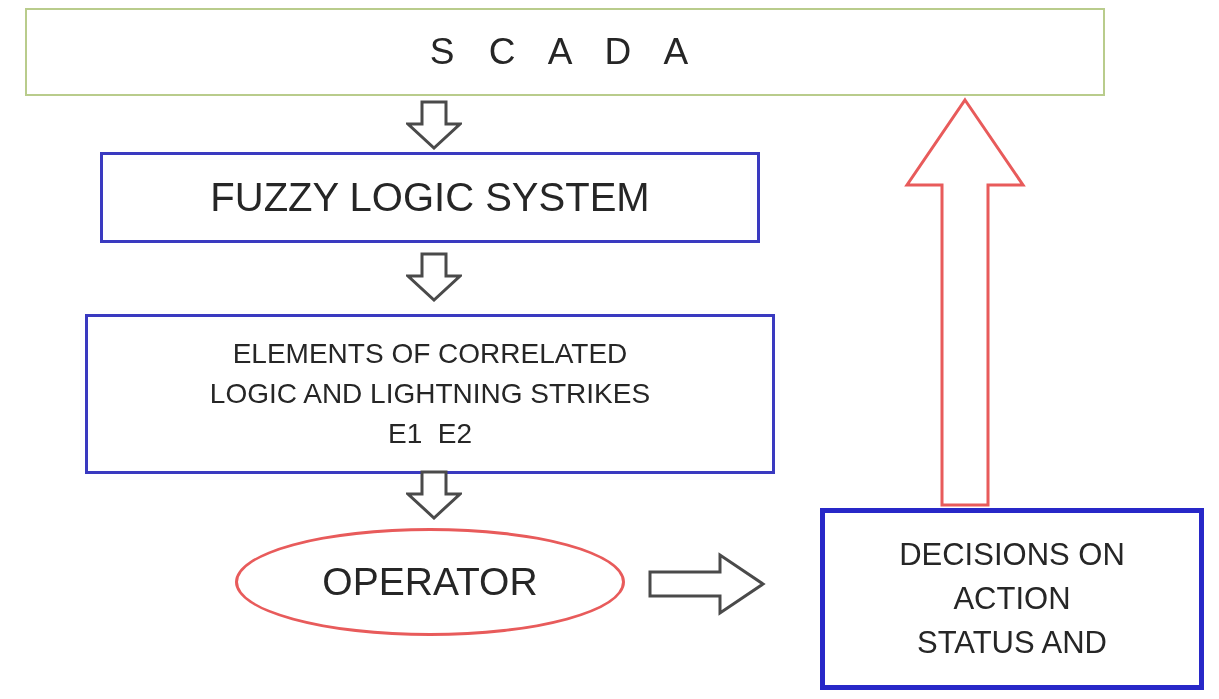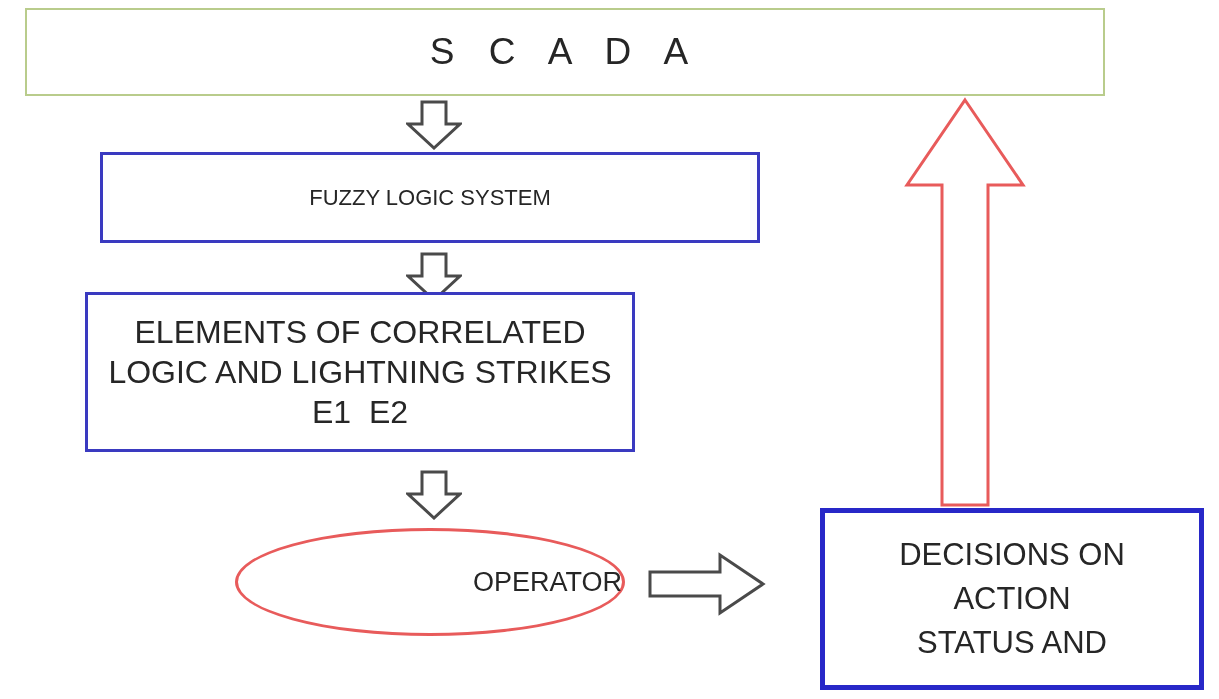--- a/index.html
+++ b/index.html
@@ -26,35 +26,34 @@
   }
   .node-scada {
     left: 25px; top: 8px; width: 1080px; height: 88px;
     border: 2px solid #b9cc8c;
     font-size: 37px;
     letter-spacing: 12px;
   }
   .node-fuzzy {
     left: 100px; top: 152px; width: 660px; height: 91px;
     border: 3px solid #3a3ac0;
-    font-size: 22px;
+    font-size: 40px;
   }
   .node-elements {
-    left: 85px; top: 292px; width: 550px; height: 160px;
+    left: 85px; top: 314px; width: 690px; height: 160px;
     border: 3px solid #3a3ac0;
-    font-size: 32px;
+    font-size: 28px;
     line-height: 40px;
   }
   .node-elements .line { white-space: pre; }
   .node-operator {
     left: 235px; top: 528px; width: 390px; height: 108px;
     border: 3px solid #e85b5b;
     border-radius: 50%;
-    font-size: 27px;
-    align-items: flex-end;
+    font-size: 39px;
   }
   .node-decisions {
     left: 772px; top: 508px; width: 384px; height: 182px;
     border: 5px solid #2828c8;
     font-size: 31px;
     line-height: 44px;
     margin-left: 48px;
   }
   .arrow { position: absolute; }
   .arrow polygon { fill: #ffffff; }

